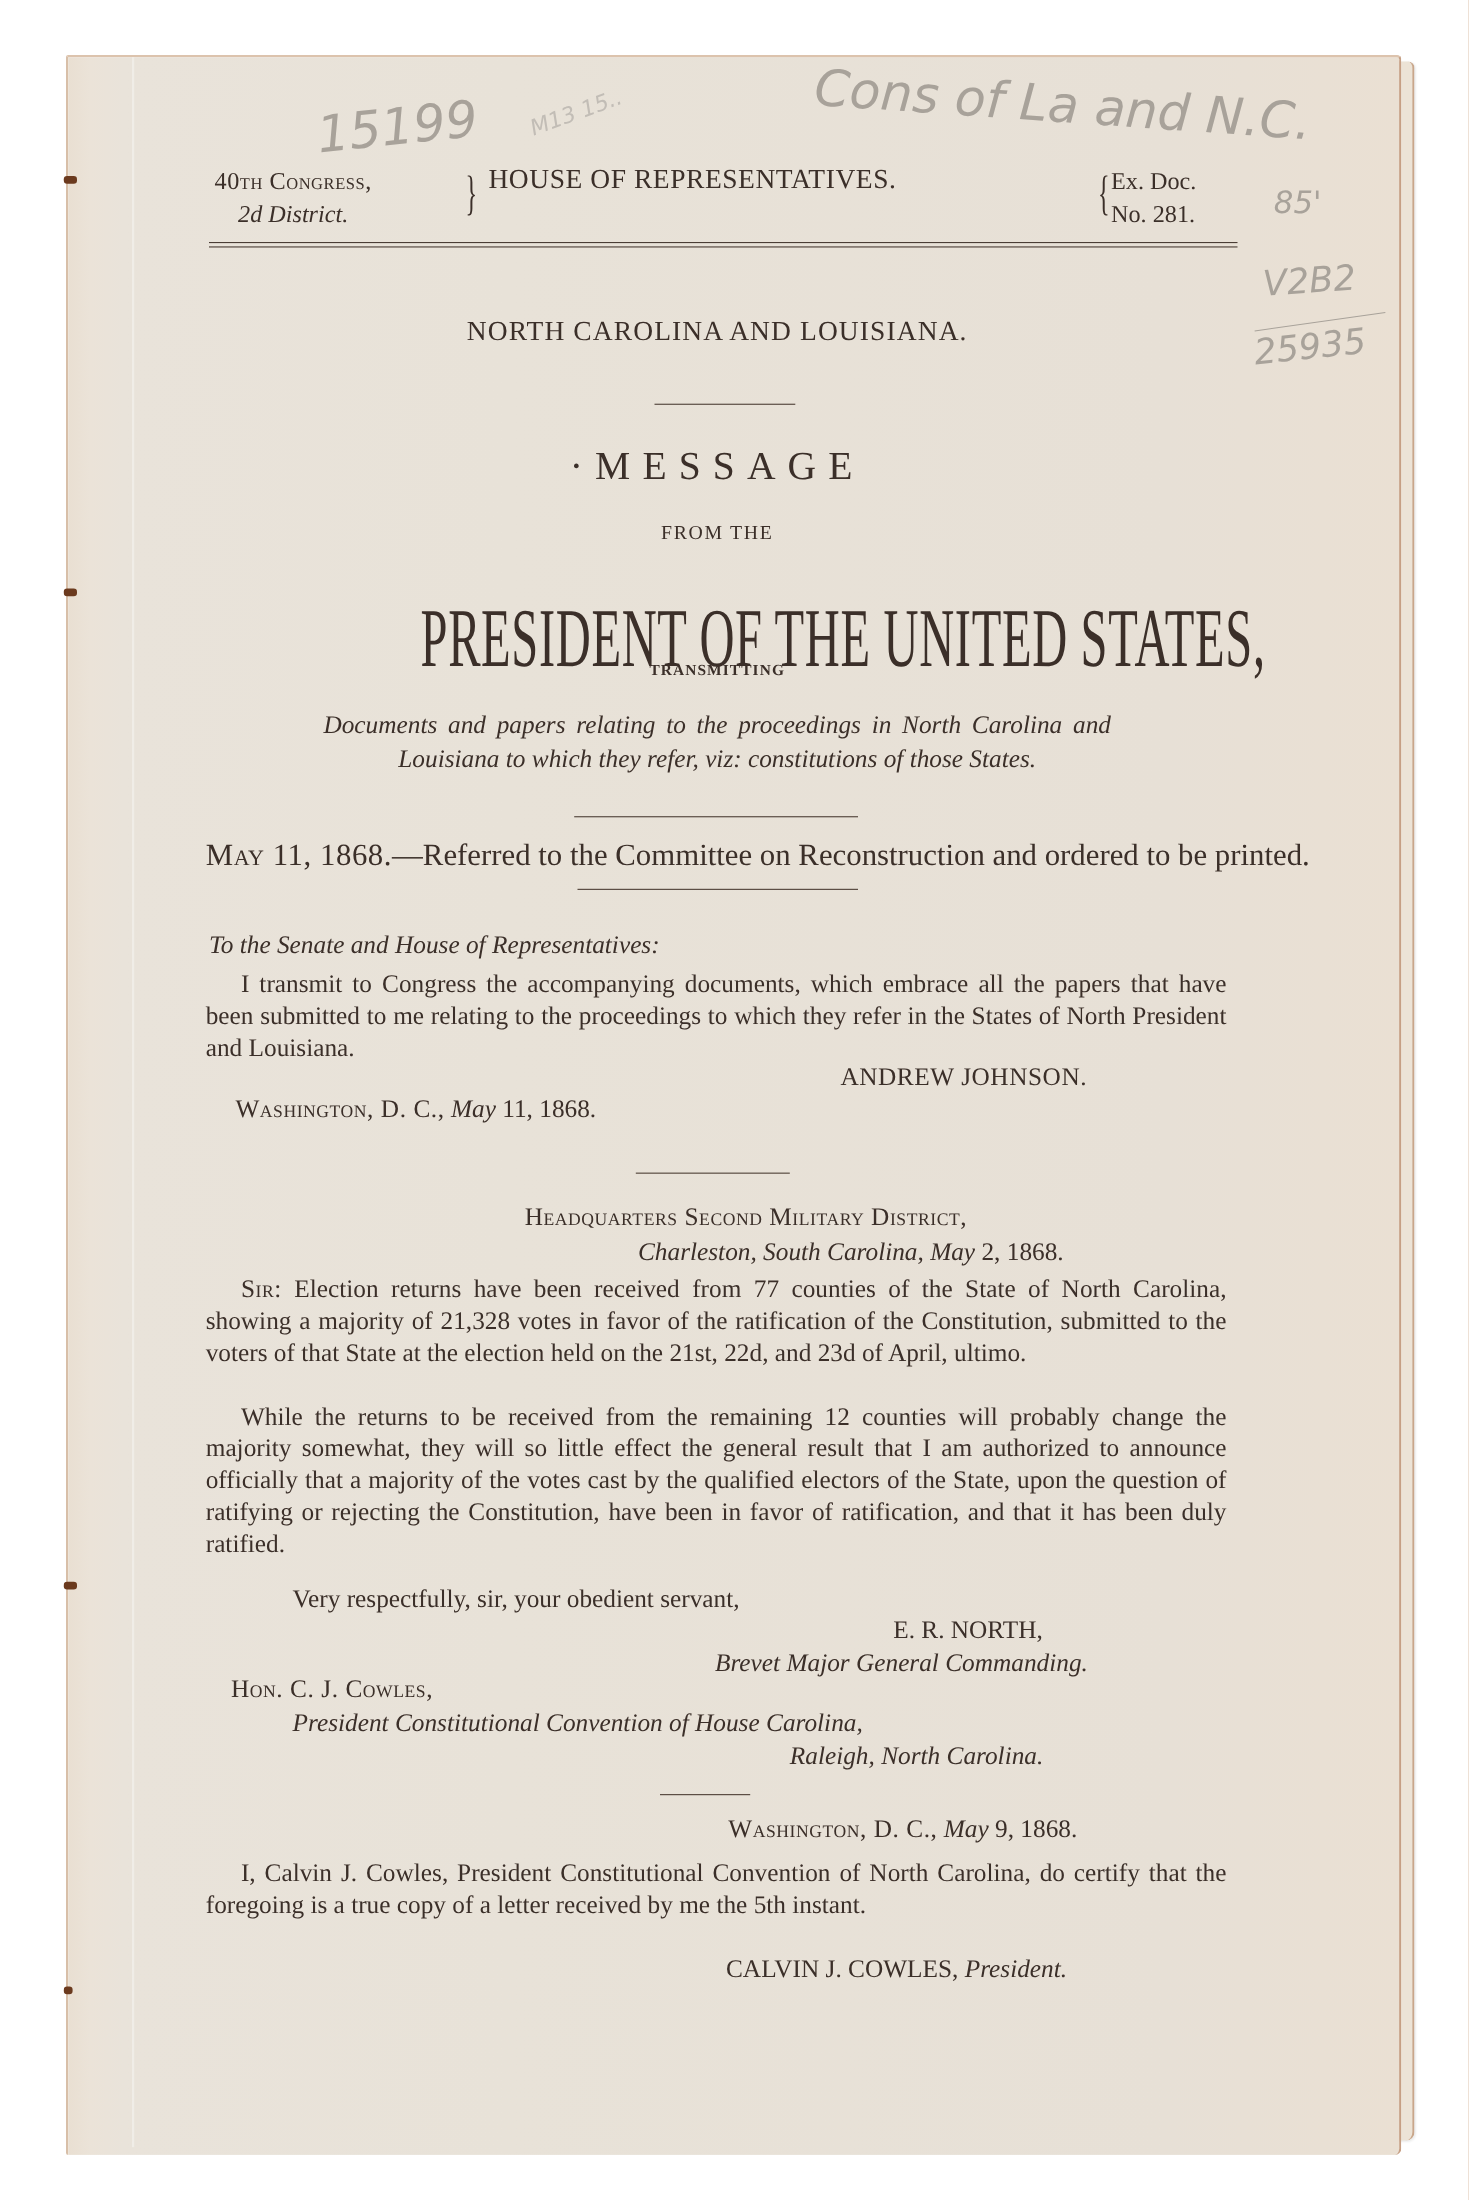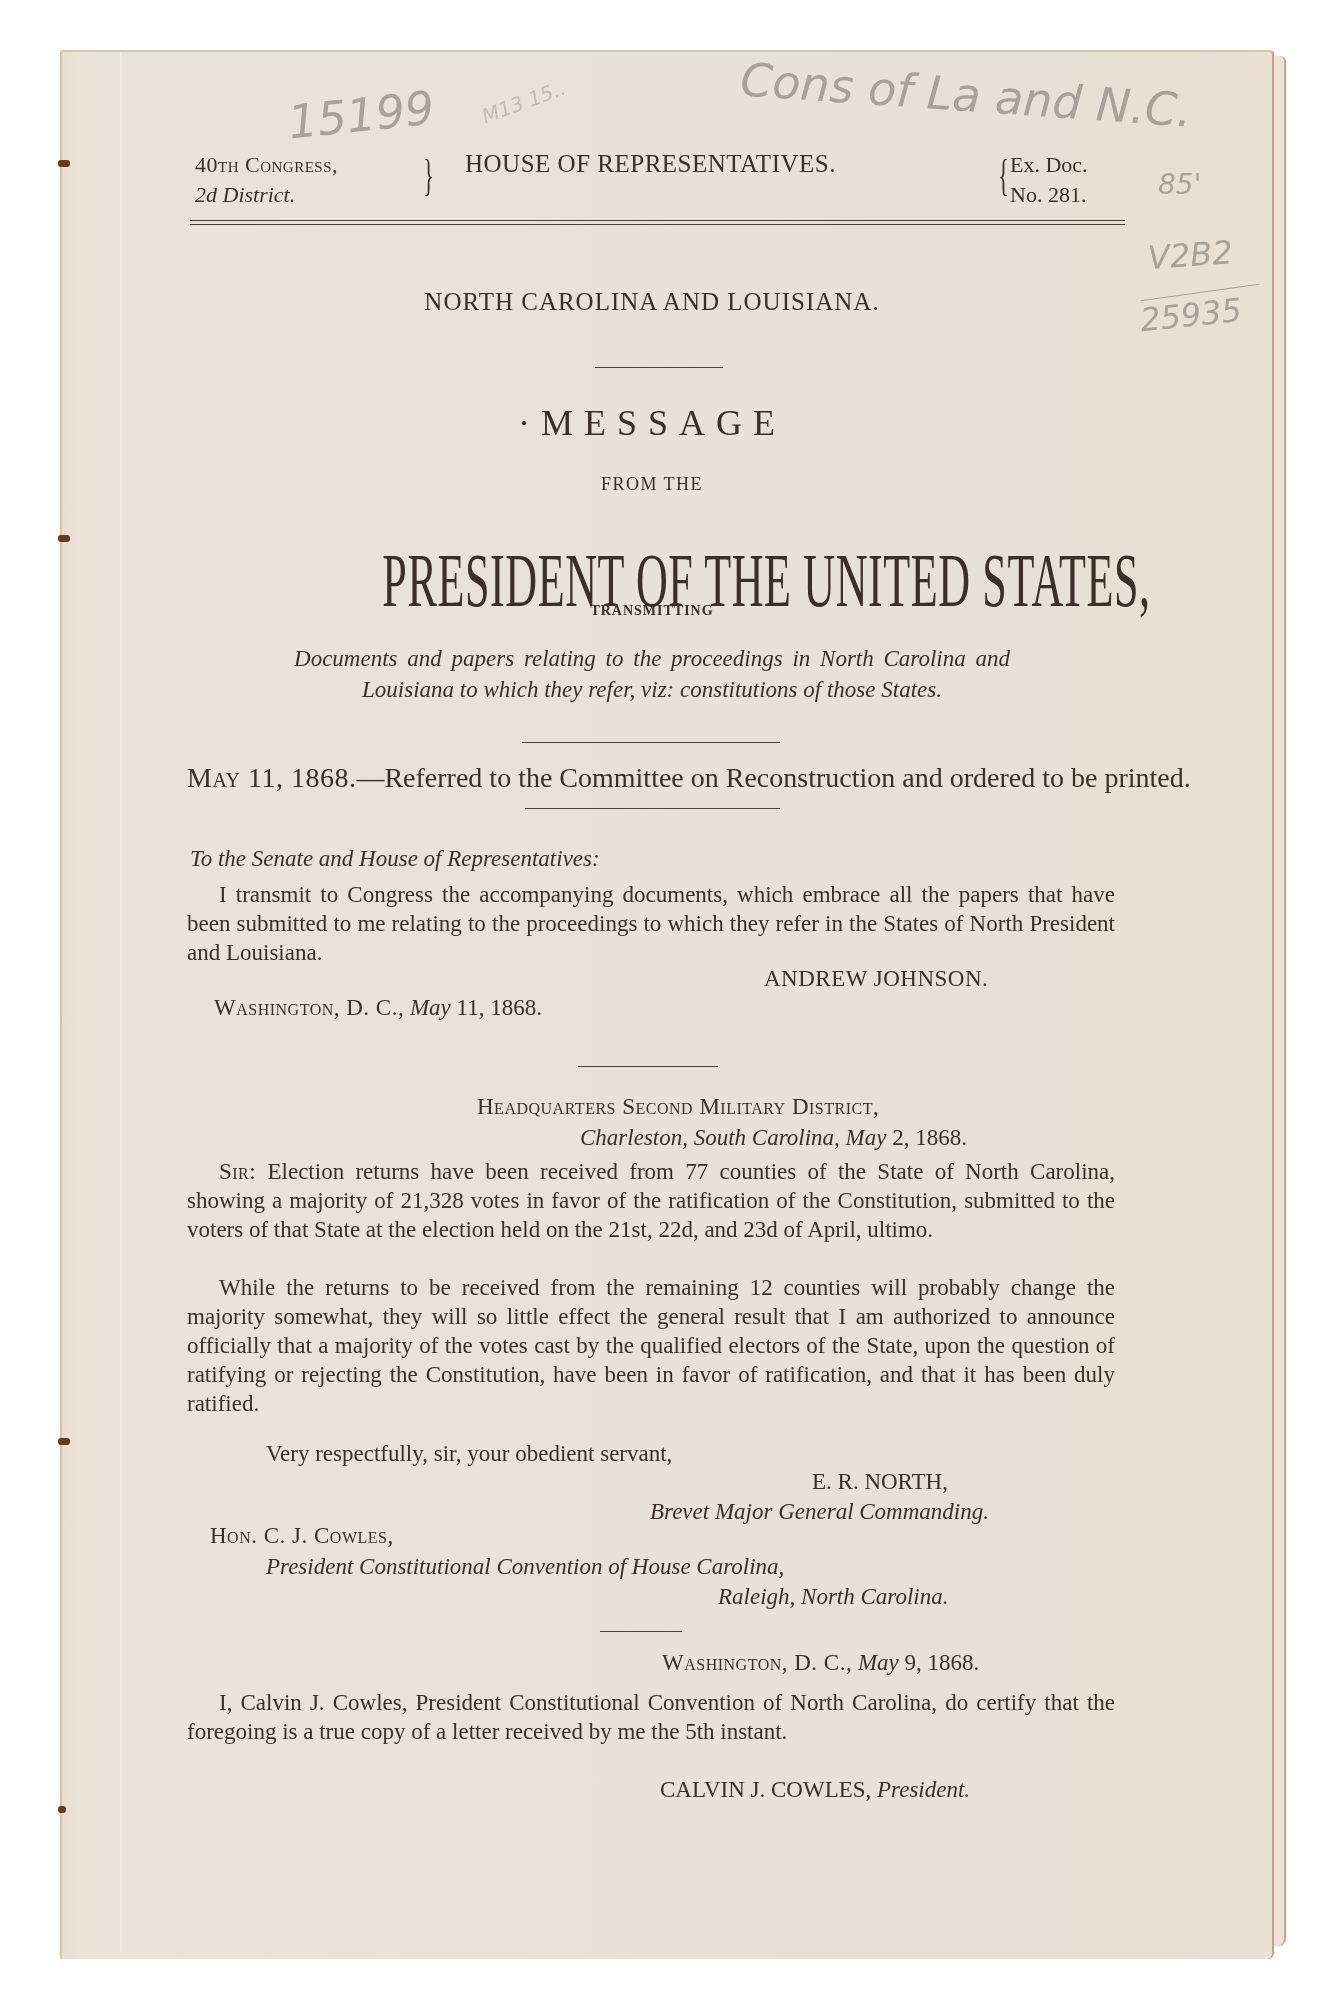--- a/index.html
+++ b/index.html
@@ -15,24 +15,24 @@
   .page {
     position: absolute; left: 60px; top: 50px; width: 1210px; height: 1907px;
     background: linear-gradient(90deg, #e9dfd2 0px, #ebe3d8 20px, #e9e3da 50px, #e8e2d8 400px, #e7e0d6 1000px, #eae0d3 1210px);
     border-left: 2px solid #d8bfa8; border-top: 2px solid #dcc3ad; border-right: 2px solid #c69f84;
     border-radius: 2px 4px 6px 2px;
   }
   .fold { position: absolute; left: 120px; top: 52px; width: 2px; height: 1900px; background: rgba(255,255,255,0.35); }
   .hole { position: absolute; left: 58px; width: 12px; height: 7px; background: #6b3a1e; border-radius: 3px; }
   .abs { position: absolute; white-space: nowrap; }
   .pencil { position: absolute; font-family: "DejaVu Sans", sans-serif; color: #a8a29a; font-style: italic; font-weight: 300; white-space: nowrap; }
-  .hdr-left { position: absolute; left: 195px; top: 150px; font-size: 22px; line-height: 30px; }
+  .hdr-left { position: absolute; left: 195px; top: 150px; font-size: 22px; line-height: 30px; text-align: center; }
   .sc { font-variant: small-caps; letter-spacing: 0.5px; }
   .brace { position: absolute; font-size: 44px; line-height: 60px; color: #3b2f29; transform: scaleX(0.5); }
-  .hdr-center { position: absolute; left: 465px; top: 150px; font-size: 25px; letter-spacing: 0.5px; }
+  .hdr-center { position: absolute; left: 444px; top: 150px; font-size: 25px; letter-spacing: 0.5px; }
   .hdr-right { position: absolute; left: 1010px; top: 150px; font-size: 22px; line-height: 30px; }
   .dbl-rule { position: absolute; left: 190px; top: 220px; width: 935px; height: 3px; border-top: 1px solid #4a3d35; border-bottom: 1px solid #4a3d35; }
   .rule { position: absolute; height: 0; border-top: 1.5px solid #4d3f36; }
   .center { position: absolute; left: 187px; width: 930px; text-align: center; white-space: nowrap; }
   .body-para { position: absolute; left: 187px; width: 928px; font-size: 23px; line-height: 29px; text-align: justify; text-align-last: left; }
   .indent { text-indent: 32px; }
   .title-big { font-size: 76px; letter-spacing: 1px; transform: scaleX(0.62); transform-origin: center; font-weight: 400; line-height: 80px; }
   .italic { font-style: italic; }
 </style>
 </head>

